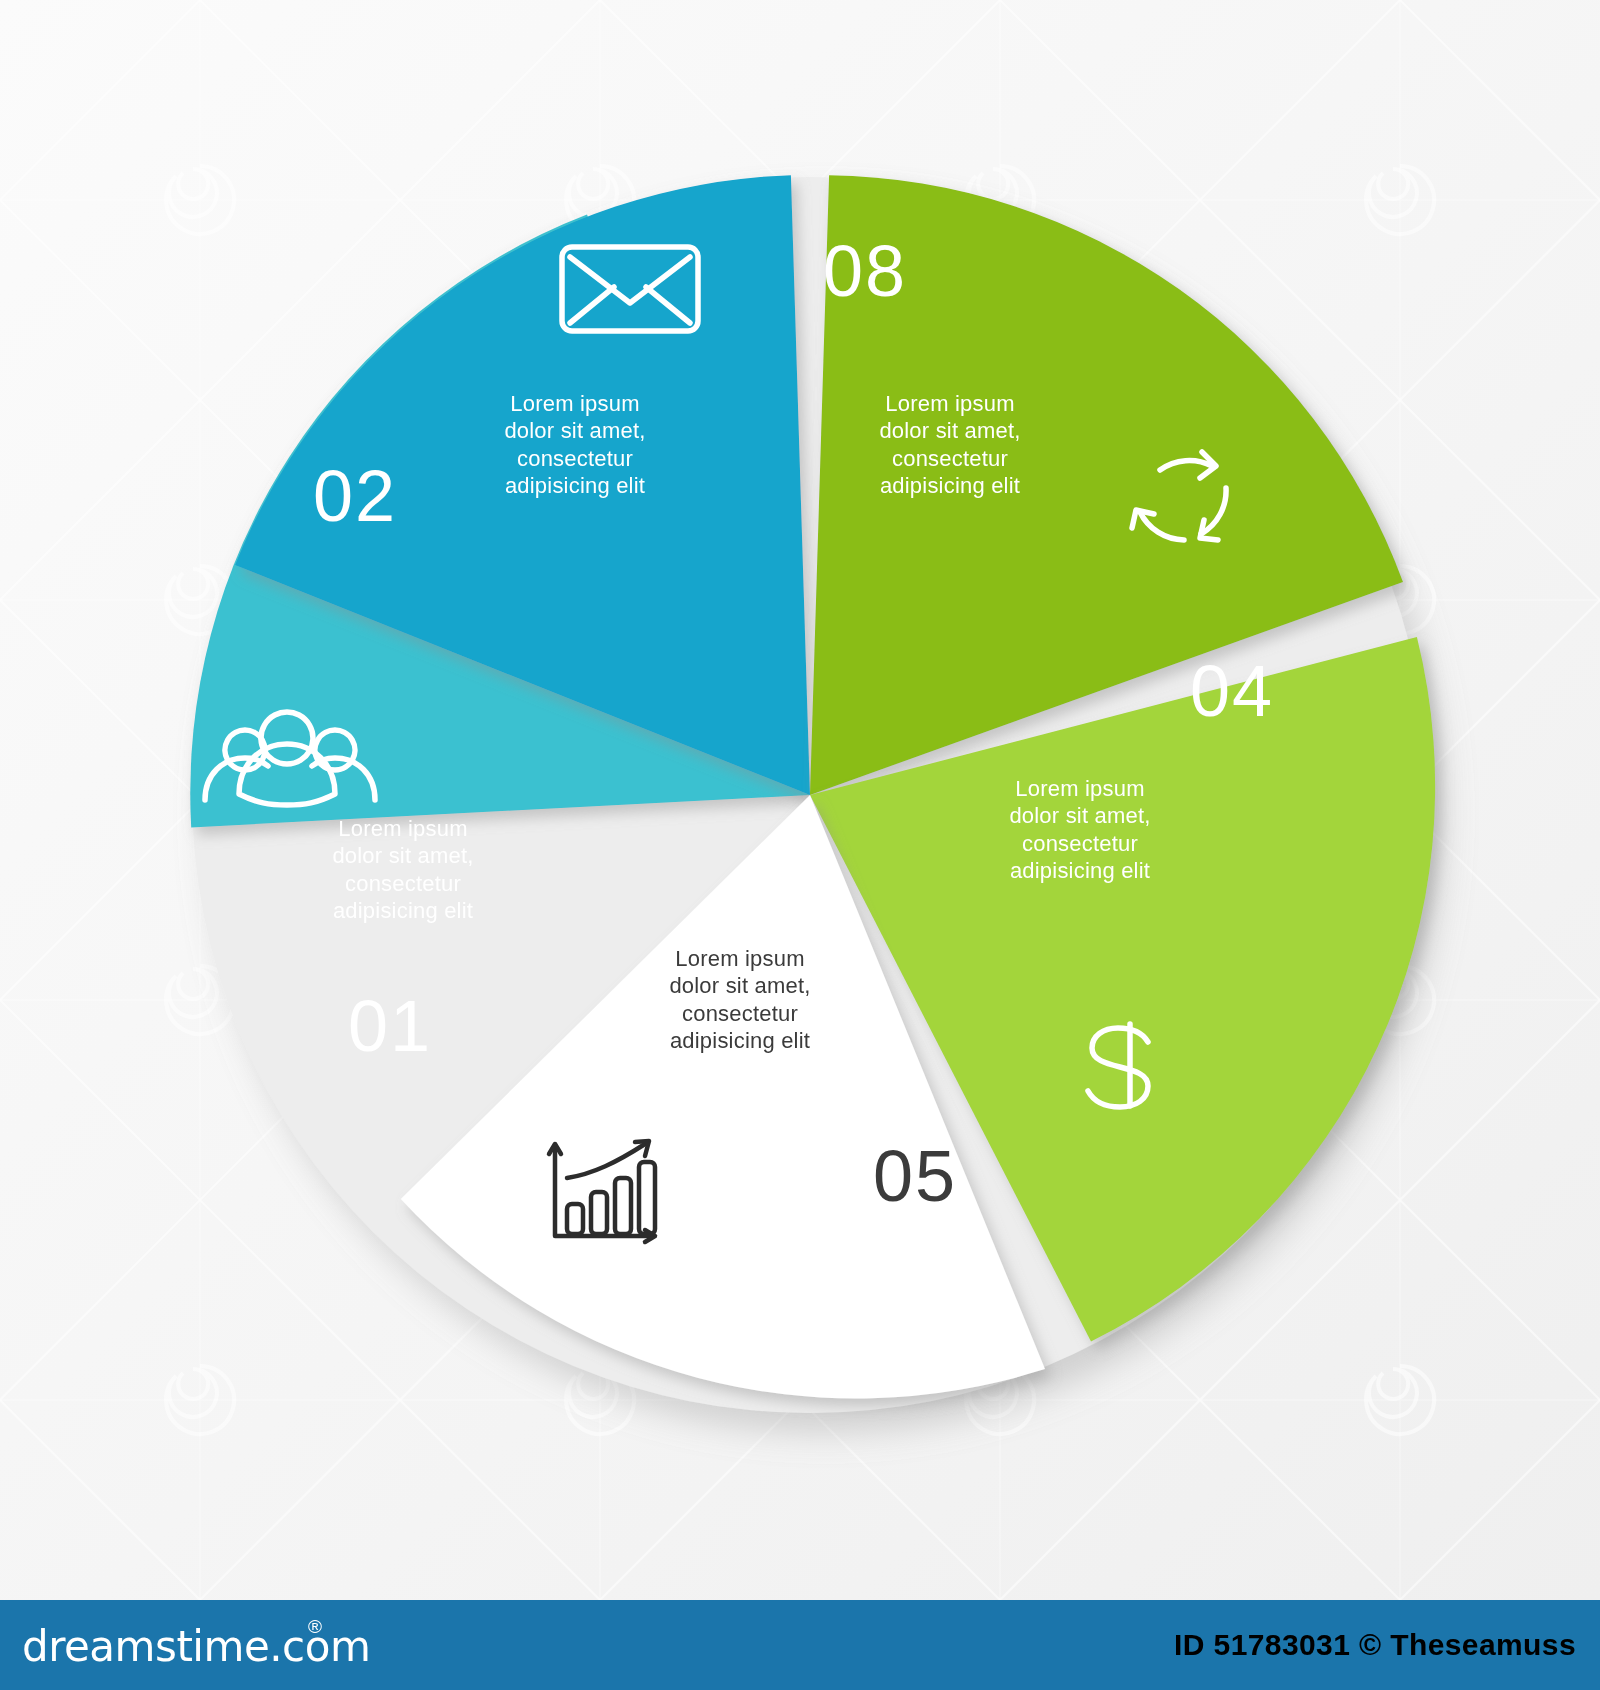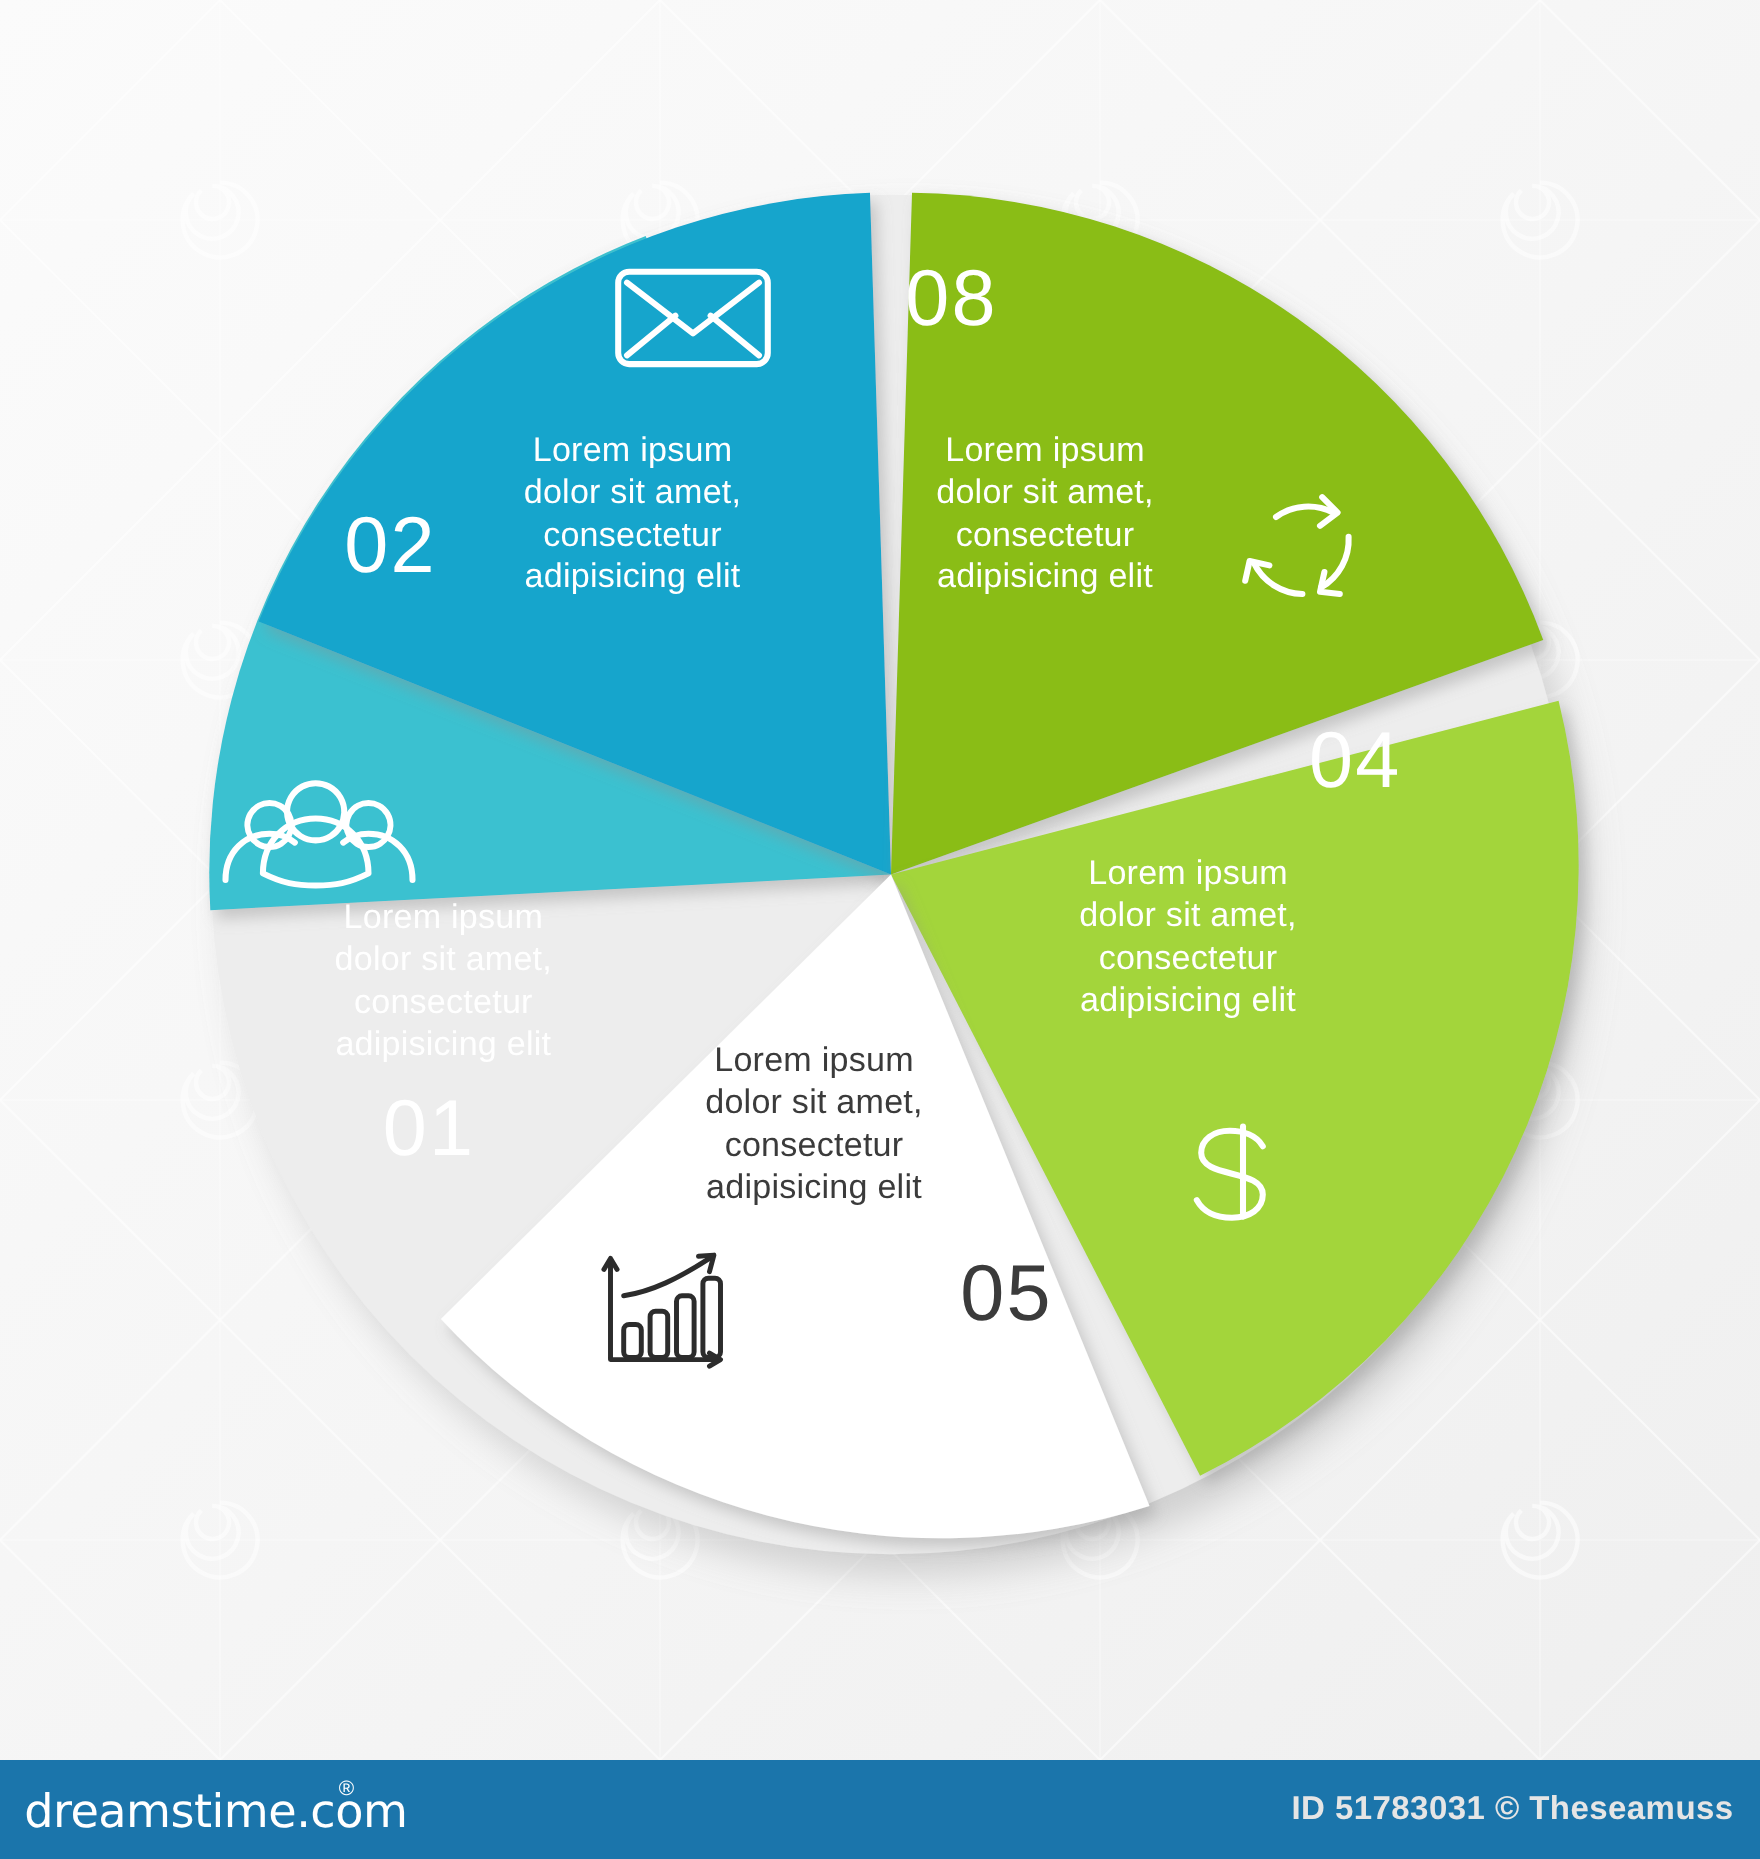--- a/index.html
+++ b/index.html
@@ -55,21 +55,21 @@
     position: absolute;
     pointer-events: none;
     font-weight: 300;
     letter-spacing: 2px;
   }
 
   
   .t-light { color: #ffffff; }
   .t-dark  { color: #3b3b3b; }
 
-  .seg-body { font-size: 31px; text-align: center; }
+  .seg-body { font-size: 22px; text-align: center; }
   .seg-numv { font-size: 72px; }
 
   
   #footer-bar {
     position: absolute;
     left: 0;
     top: 1600px;
     width: 1600px;
     height: 114px;
     background: #1b75ab;
@@ -89,21 +89,21 @@
     top: 16px;
     font-size: 19px;
     color: #ffffff;
   }
   #footer-id {
     position: absolute;
     right: 24px;
     top: 28px;
     font-size: 30px;
     font-weight: bold;
-    color: #e5e5e5;
+    color: #000000;
     letter-spacing: 0.4px;
   }
 </style>
 </head>
 <body>
 
 <div id="stage">
 
   <svg class="wm-layer" viewBox="0 0 1600 1600" width="1600" height="1600" aria-hidden="true">
     <defs>

